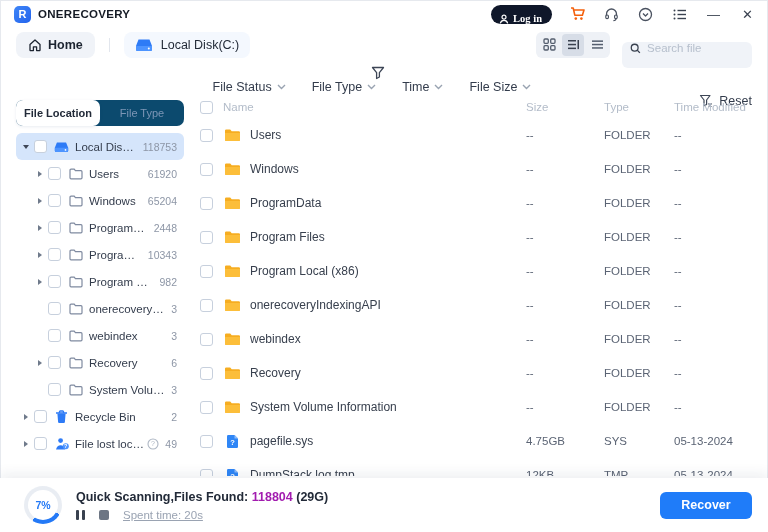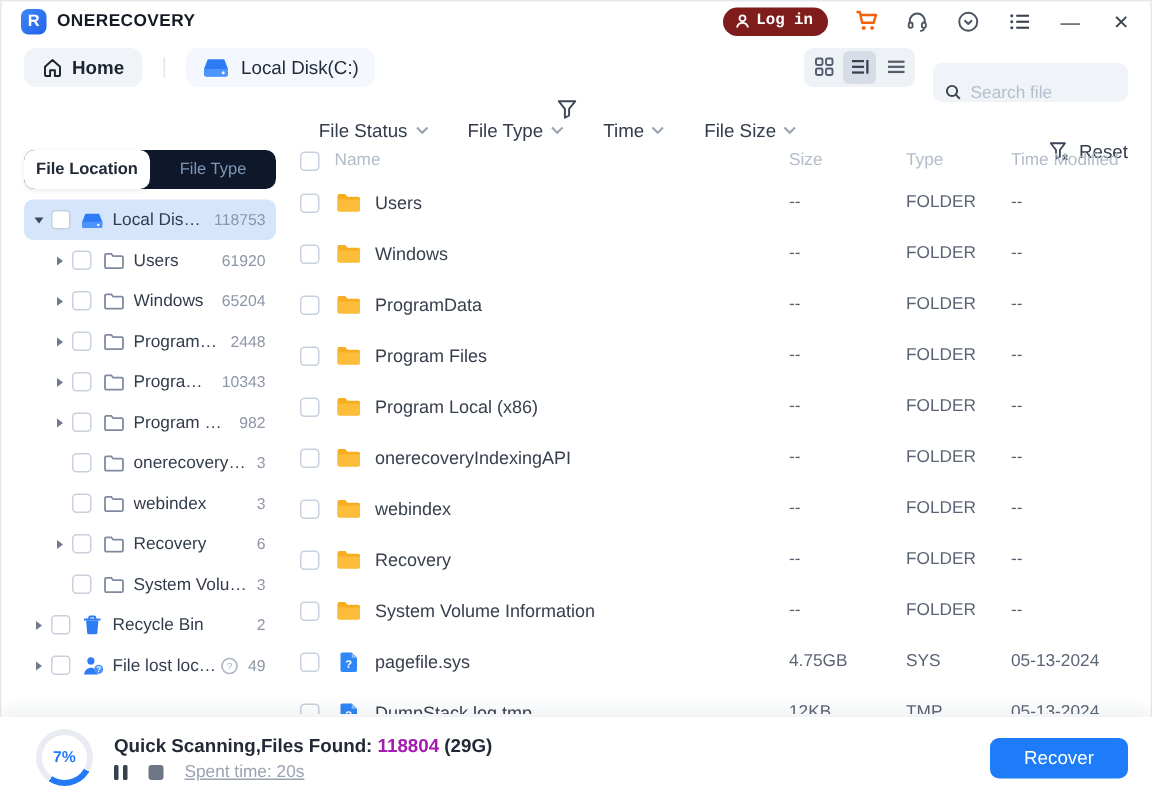--- a/index.html
+++ b/index.html
@@ -5,47 +5,47 @@
   * { margin:0; padding:0; box-sizing:border-box; }
   html,body { width:768px; height:532px; }
   body { font-family:"Liberation Sans",sans-serif; background:#fff; overflow:hidden; position:relative; }
   .window { position:absolute; inset:0; background:#fff; box-shadow:inset 0 0 0 1px #e6e9ee; }
 
   
   .titlebar { position:absolute; top:0; left:0; right:0; height:26px; display:flex; align-items:center; padding:2px 12px 0 14px; }
   .logo { width:17px; height:17px; border-radius:5px; background:linear-gradient(135deg,#3f86f8,#2263ec); color:#fff; font-size:11px; font-weight:bold; display:flex; align-items:center; justify-content:center; }
   .brand { margin-left:7px; font-size:11.5px; font-weight:bold; letter-spacing:.3px; color:#141a24; }
   .tb-right { margin-left:auto; display:flex; align-items:center; gap:17px; }
-  .login-btn { height:19px; padding:0 10px 0 8px; border:none; border-radius:10px; background:#7f1d1d; color:#fff; font-size:10.5px; font-weight:bold; display:flex; align-items:center; gap:4px; cursor:pointer; font-family:Liberation Mono, monospace; }
+  .login-btn { height:19px; padding:0 10px 0 8px; border:none; border-radius:10px; background:#0f172a; color:#fff; font-size:10.5px; font-weight:bold; display:flex; align-items:flex-end; gap:4px; cursor:pointer; font-family:Liberation Serif, serif; }
   .tb-ic { width:17px; height:17px; display:flex; align-items:center; justify-content:center; cursor:pointer; }
   .glyph { font-size:13px; color:#3a4250; line-height:1; }
 
   
   .toolbar { position:absolute; top:31px; left:16px; right:16px; height:27px; display:flex; align-items:center; }
   .home-btn { height:26px; padding:0 12px; border-radius:8px; background:#f0f3f8; display:flex; align-items:center; gap:6px; font-size:12.5px; font-weight:bold; color:#1c2430; cursor:pointer; }
   .tb-sep { width:1px; height:14px; background:#e2e6ed; margin:0 14px; }
   .drive-tab { height:26px; padding:0 11px; border-radius:8px; background:#f4f8fe; display:flex; align-items:center; gap:8px; font-size:12.5px; color:#232b38; cursor:pointer; }
   .tbar-right { margin-left:auto; display:flex; align-items:center; }
   .view-toggle { height:26px; background:#eef1f6; border-radius:6px; display:flex; align-items:center; padding:2px; gap:2px; }
   .vt-btn { width:22px; height:22px; border-radius:4px; display:flex; align-items:center; justify-content:center; cursor:pointer; }
   .vt-btn.sel { background:#d7dde7; }
-  .search-box { width:130px; height:26px; margin-left:12px; background:#f0f3f8; border-radius:6px; display:flex; align-items:flex-end; padding:0 8px; gap:6px;margin-top:20px; }
+  .search-box { width:130px; height:26px; margin-left:12px; background:#f0f3f8; border-radius:6px; display:flex; align-items:flex-start; padding:0 8px; gap:6px;margin-top:20px; }
   .search-box input { border:none; outline:none; background:transparent; width:100%; font-size:11.5px; color:#3a4250; font-family:inherit; }
   .search-box input::placeholder { color:#b6bfcc; }
 
   
   .filterbar { position:absolute; top:66px; left:18px; right:16px; height:24px; display:flex; align-items:center;flex-direction:column; }
   .funnel-wrap { margin-right:14px; display:flex; }
   .filter-item { display:flex; align-items:center; gap:5px; margin-right:26px; cursor:pointer; }
   .filter-item .flabel { font-size:12.5px; color:#333c4c; }
   .reset-btn { margin-left:auto; display:flex; align-items:flex-end; gap:6px; cursor:pointer; font-size:12.5px; color:#333c4c; }
 
   
   .sidebar { position:absolute; left:16px; top:100px; width:168px; bottom:56px; }
-  .side-tabs { height:26px; background:#0f172a; border-radius:7px; display:flex; }
+  .side-tabs { height:26px; background:#0c4a6e; border-radius:7px; display:flex; }
   .side-tab { flex:1; display:flex; align-items:center; justify-content:center; font-size:11px; color:#7d96b6; border-radius:7px; cursor:pointer; }
   .side-tab.active { background:#fff; color:#222a38; font-weight:bold; box-shadow:0 1px 3px rgba(40,70,120,.10); }
   .tree { margin-top:7px; }
   .tree-item { height:27px; display:flex; align-items:center; padding-right:7px; border-radius:6px; cursor:pointer; }
   .tree-item.selected { background:#d5e5fb; }
   .tw { width:13px; display:flex; justify-content:center; flex:0 0 13px; }
   .arrow { width:0; height:0; }
   .arrow.right { border-left:4px solid #6f7a8b; border-top:3.5px solid transparent; border-bottom:3.5px solid transparent; }
   .arrow.down { border-top:4px solid #3f4757; border-left:3.5px solid transparent; border-right:3.5px solid transparent; }
   .arrow.none { visibility:hidden; }
@@ -79,21 +79,21 @@
   .ring::before { content:""; position:absolute; inset:4px; border-radius:50%; background:#fff; }
   .ring span { position:relative; font-size:10.5px; font-weight:bold; color:#2479f6; }
   .scan-info { margin-left:14px; }
   .scan-line1 { font-size:12.5px; font-weight:bold; color:#222a38; white-space:pre; }
   .scan-line1 .found { color:#a21caf; }
   .scan-line2 { margin-top:5px; display:flex; align-items:center; gap:14px; }
   .pause-btn { display:flex; gap:3px; cursor:pointer; }
   .pause-btn i { width:3px; height:10px; background:#39414f; border-radius:1px; }
   .stop-btn { width:10px; height:10px; background:#6d7684; border-radius:2px; cursor:pointer; }
   .spent { font-size:11.5px; color:#9aa3b2;text-decoration:underline; }
-  .recover-btn { margin-left:auto; width:92px; height:27px; border:none; border-radius:6px; background:#1f7cf9; color:#fff; font-size:12.5px; font-weight:normal; cursor:pointer; font-family:inherit; }
+  .recover-btn { margin-left:auto; width:92px; height:27px; border:none; border-radius:6px; background:#1f7cf9; color:#fff; font-size:12.5px; font-weight:bold; cursor:pointer; font-family:inherit; }
 </style>
 </head>
 <body>
 
 <div class="window">
 
   <div class="titlebar">
     <div class="logo">R</div>
     <div class="brand">ONERECOVERY</div>
     <div class="tb-right">

